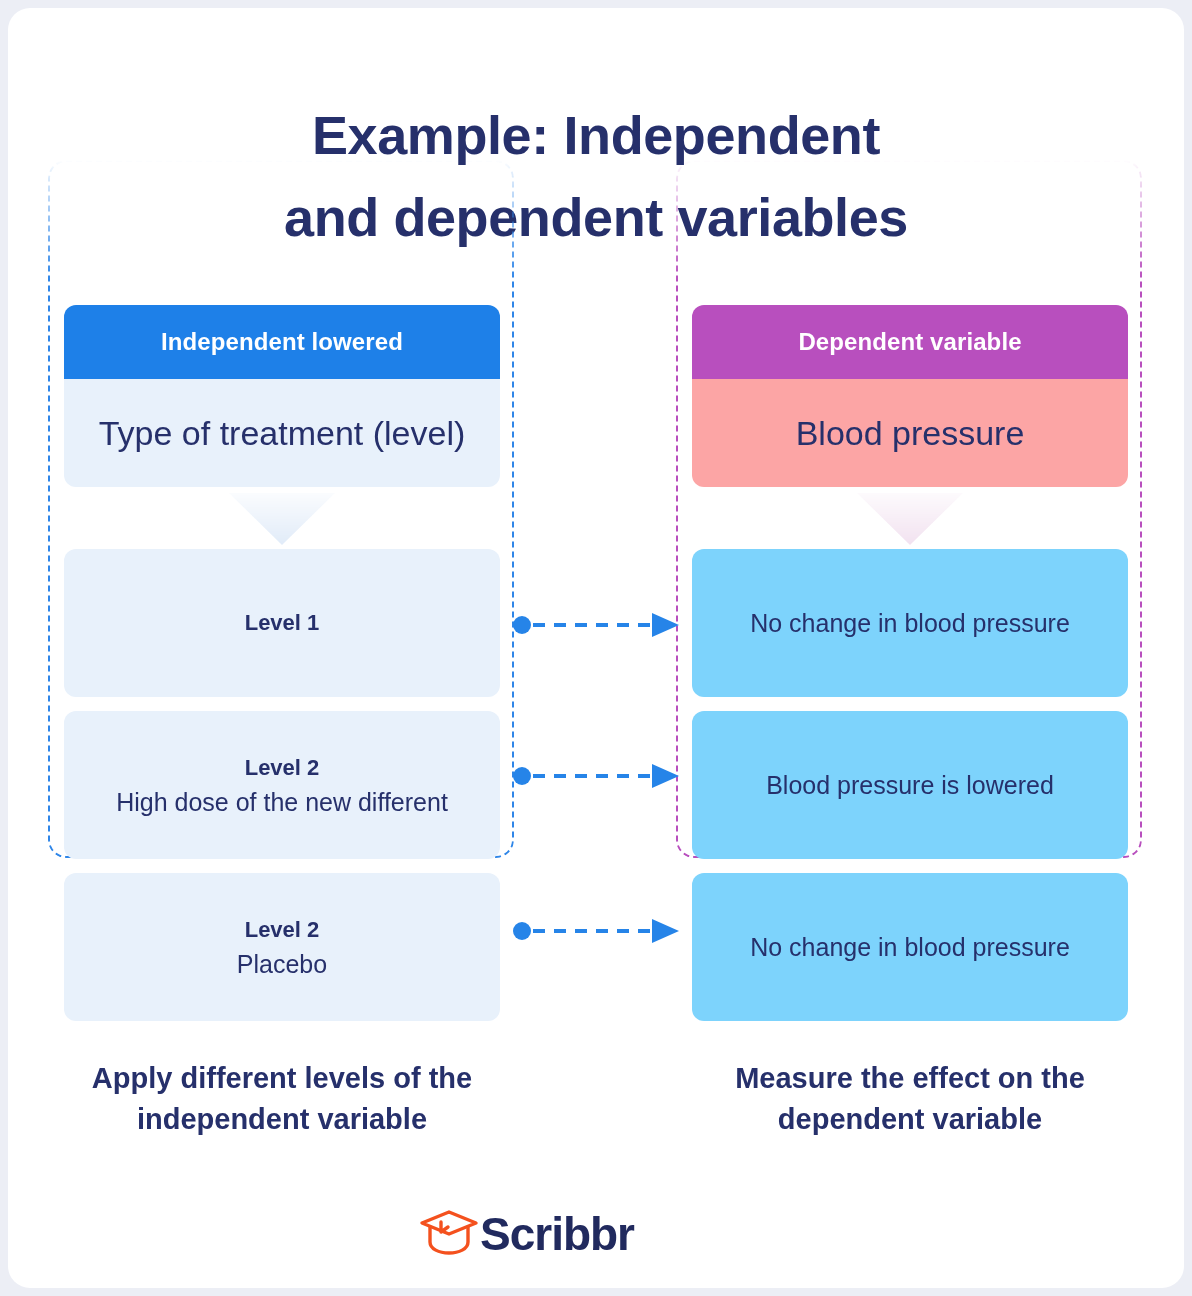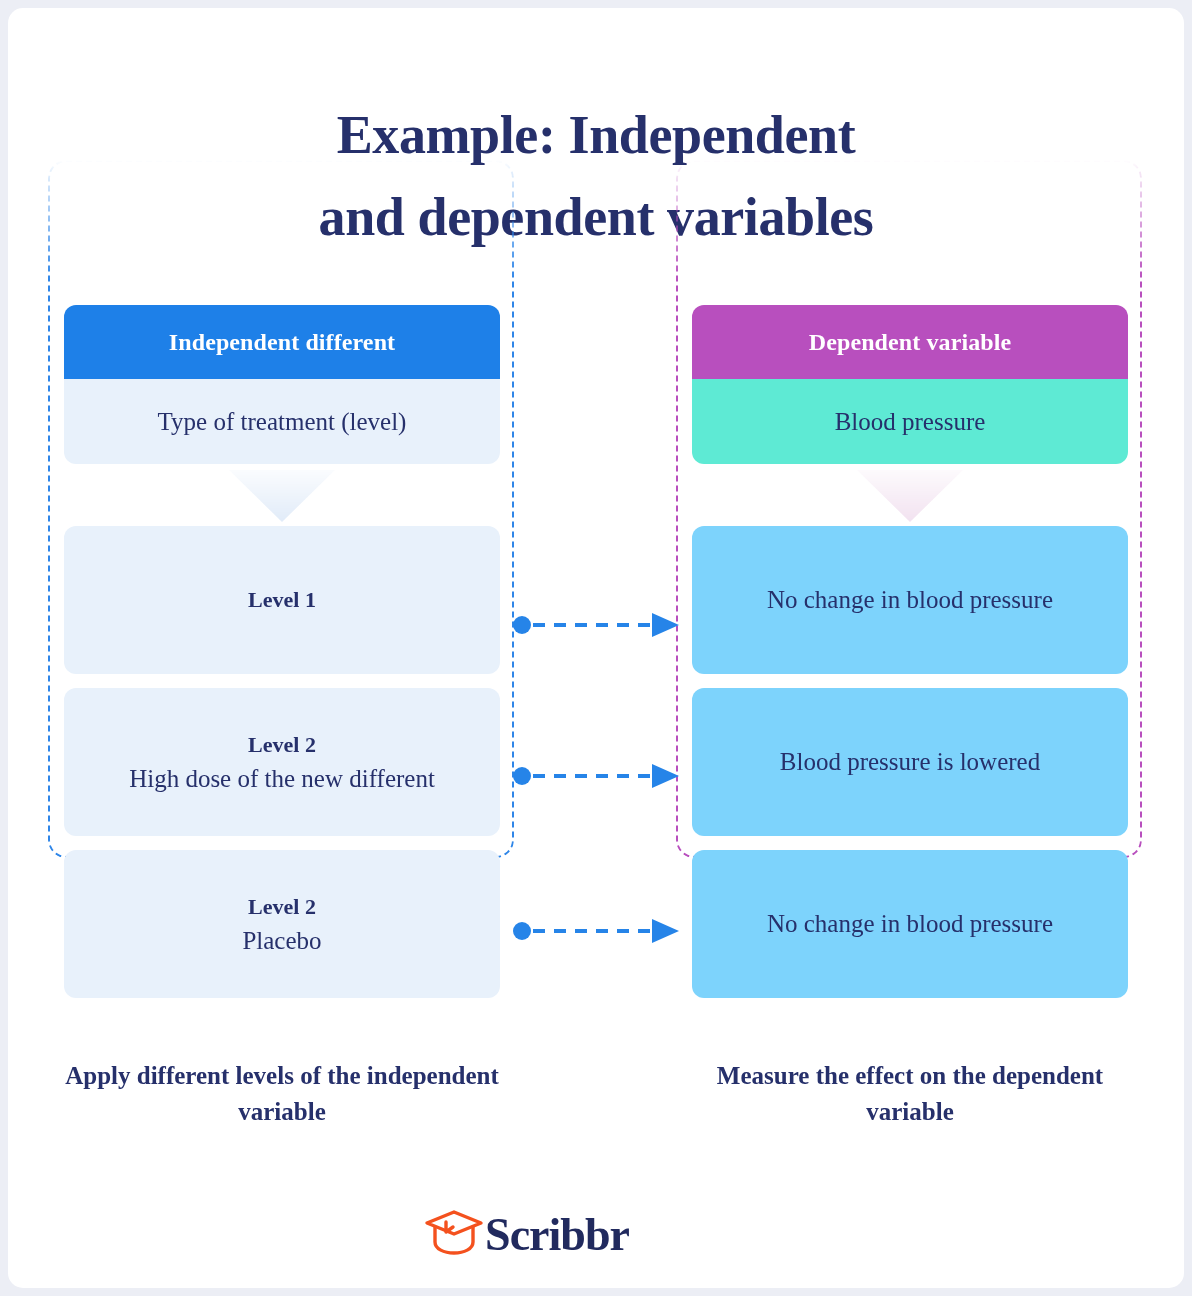--- a/index.html
+++ b/index.html
@@ -13,23 +13,22 @@
     -webkit-font-smoothing: antialiased;
   }
 
   #card {
     position: absolute;
     left: 8px;
     top: 8px;
     width: 1176px;
     height: 1280px;
     background: #ffffff;
-    border-radius: 15px;
+    border-radius: 22px;
     overflow: hidden;
-    font-family: Liberation Serif, serif;
   }
 
   
   #title {
     position: absolute;
     left: 0;
     top: 86px;
     width: 1176px;
     text-align: center;
     color: #26306b;
@@ -83,30 +82,30 @@
     justify-content: center;
     color: #ffffff;
     font-size: 24px;
     font-weight: 700;
     letter-spacing: 0.1px;
   }
   #head-bar-independent { background: #1e80e8; }
   #head-bar-dependent  { background: #b84fbe; }
 
   .head-body {
-    height: 85px;
-    display: flex;
-    align-items: center;
-    justify-content: center;
-    color: #26306b;
-    font-size: 25px;
+    height: 108px;
+    display: flex;
+    align-items: center;
+    justify-content: center;
+    color: #26306b;
+    font-size: 34px;
     font-weight: 400;
   }
   #head-body-independent { background: #e8f1fb; }
-  #head-body-dependent  { background: #5eead4; }
+  #head-body-dependent  { background: #fca5a5; }
 
   
   .down-arrow {
     position: relative;
     height: 62px;
   }
   .down-arrow .tri {
     position: absolute;
     left: 50%;
     top: 6px;
@@ -147,21 +146,21 @@
   }
   .box.two-line .desc { line-height: 1.38; }
 
   
   .caption {
     position: absolute;
     top: 1050px;
     width: 436px;
     text-align: center;
     color: #26306b;
-    font-size: 25px;
+    font-size: 29px;
     font-weight: 700;
     line-height: 1.42;
   }
   #caption-independent { left: 56px; }
   #caption-dependent  { left: 684px; }
 
   
   .connector {
     position: absolute;
     left: 505px;
@@ -199,21 +198,21 @@
     <span class="line">Example: Independent</span>
     <span class="line">and dependent variables</span>
   </h1>
 
   <div class="dashed-frame" id="frame-independent"></div>
   <div class="dashed-frame" id="frame-dependent"></div>
 
   <div class="column" id="col-independent">
 
     <div class="head-wrap">
-      <div class="head-bar" id="head-bar-independent">Independent different</div>
+      <div class="head-bar" id="head-bar-independent">Independent lowered</div>
       <div class="head-body" id="head-body-independent">Type of treatment (level)</div>
     </div>
 
     <div class="down-arrow">
       <div class="tri" id="tri-independent"></div>
     </div>
 
     <div class="box box-blue">
       <div class="lvl">Level 1</div>
     </div>

